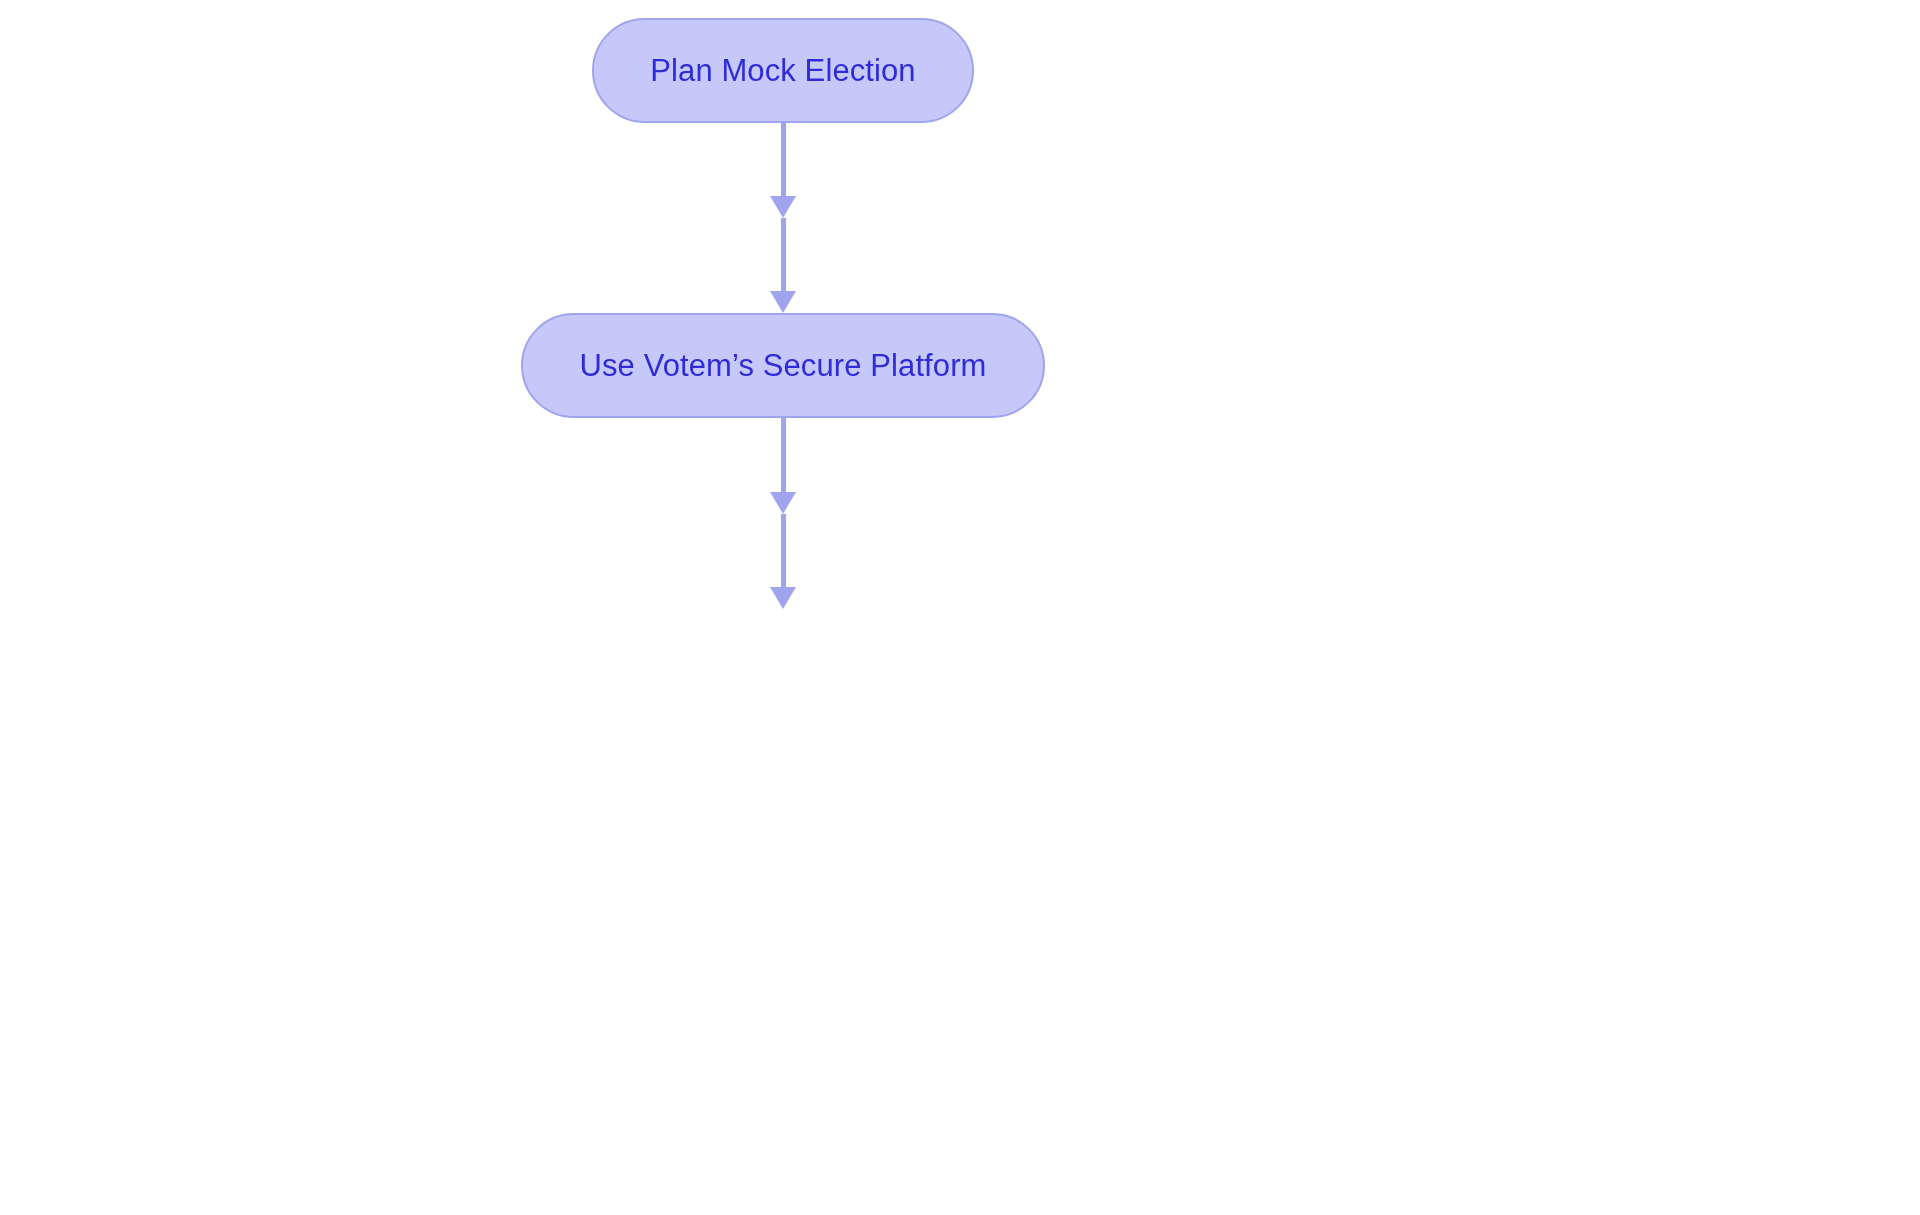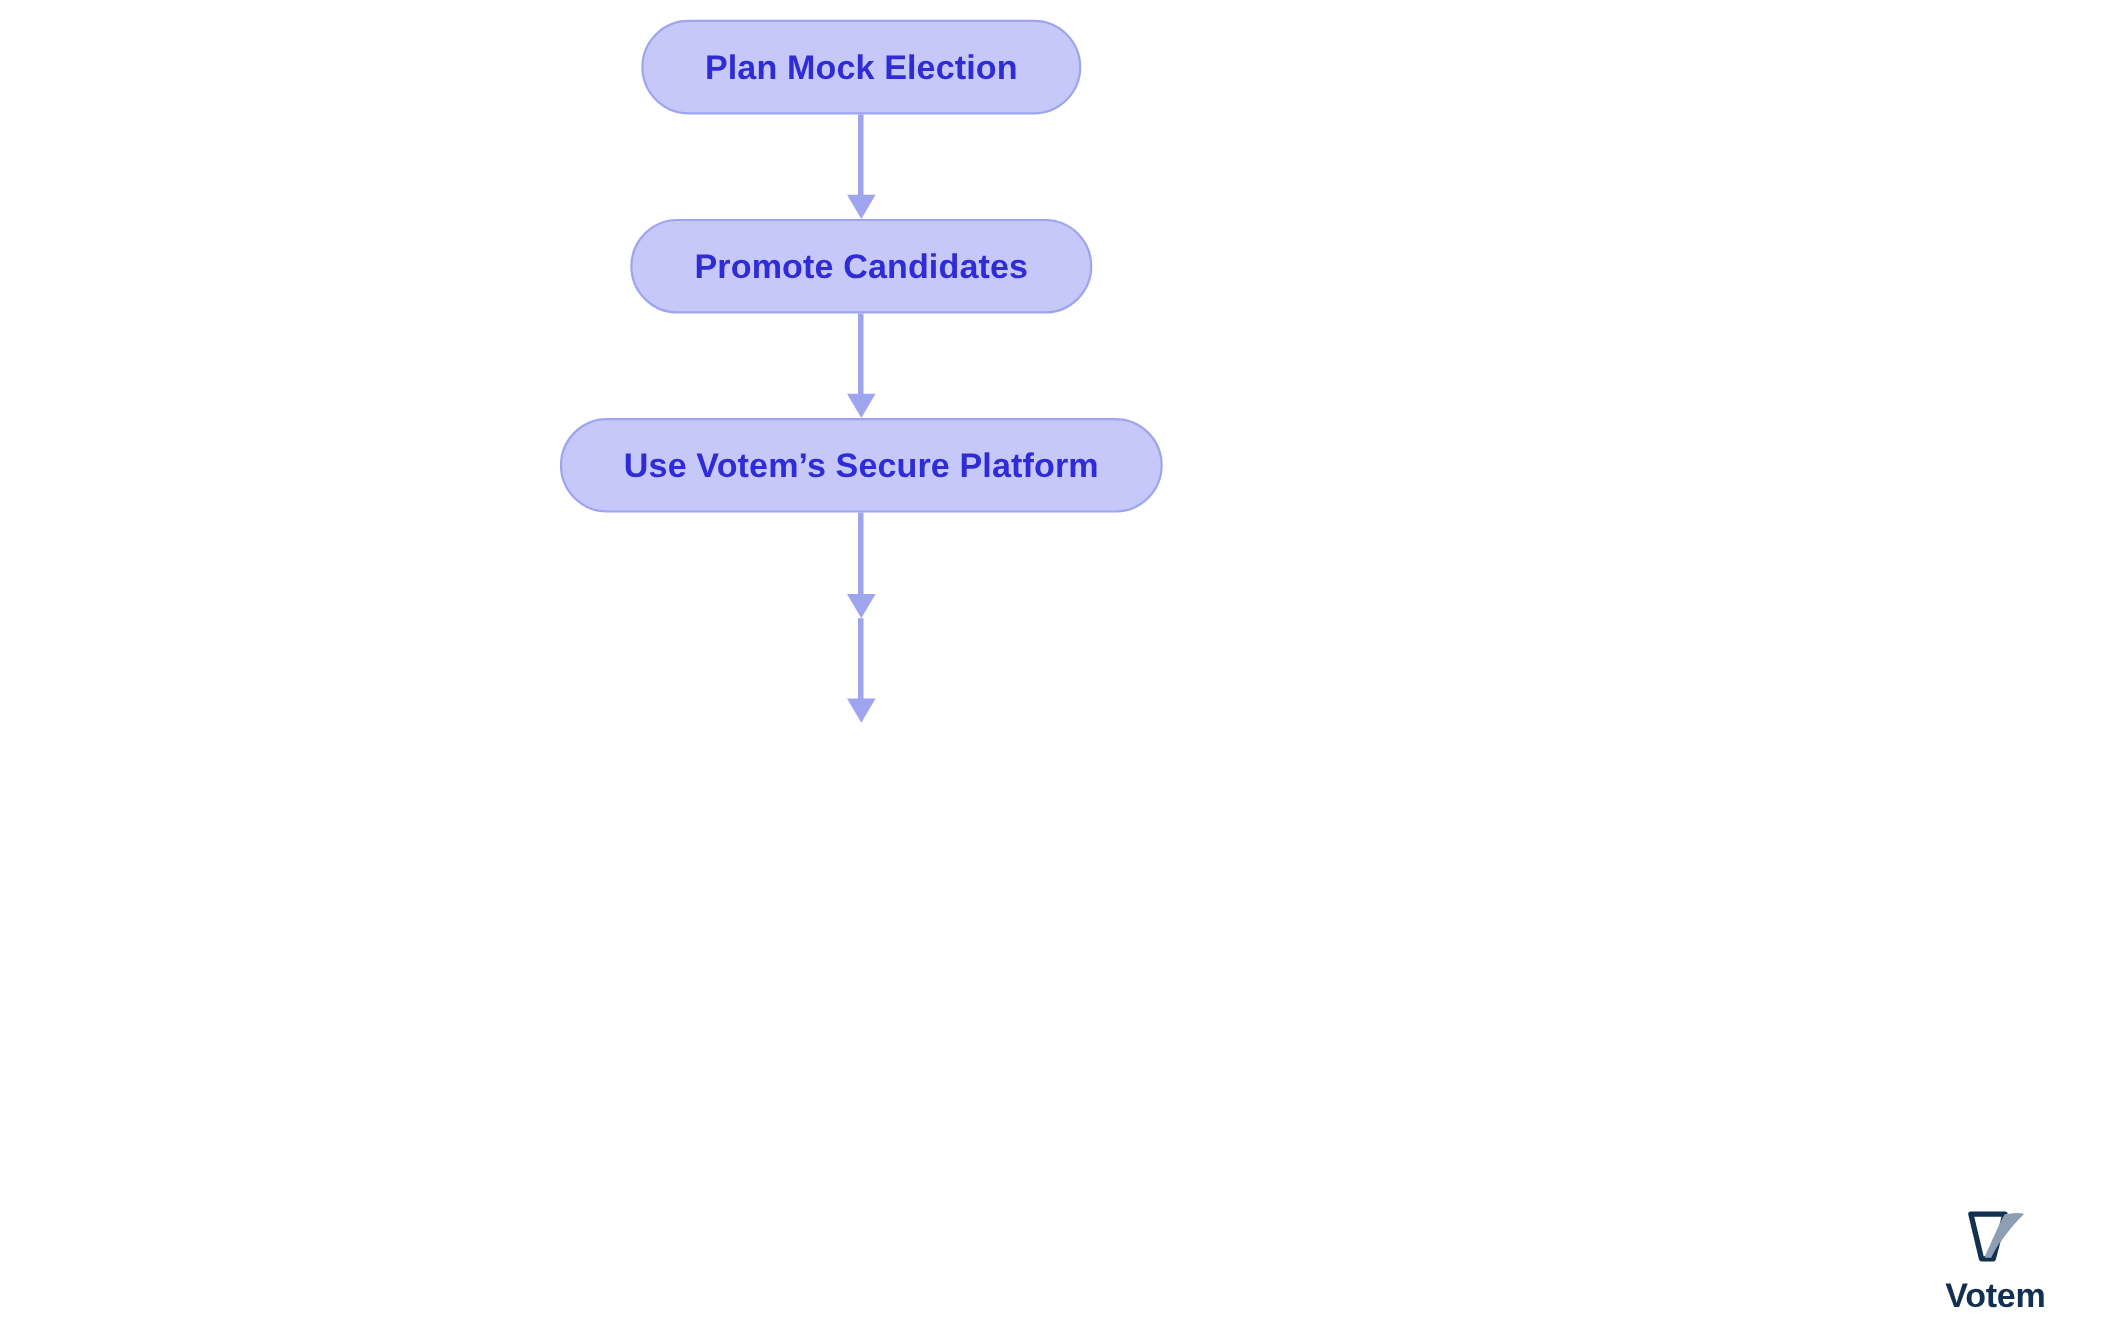--- a/index.html
+++ b/index.html
@@ -48,26 +48,26 @@
   .node {
     background: #c6c8fa;
     border: 2px solid #9fa4ee;
     color: #2f2bd6;
     border-radius: 999px;
     display: flex;
     align-items: center;
     justify-content: center;
     box-sizing: border-box;
     font-size: 31px;
-    font-weight: 700;
+    font-weight: 400;
     letter-spacing: 0.1px;
     white-space: nowrap;
     line-height: 1;
     padding: 4px 56px;
-    height: 86px;
+    height: 105px;
   }
 
   .node-label {
     display: block;
   }
 
   
   .connector {
     position: relative;
     width: 14px;
@@ -128,23 +128,20 @@
 
       <div class="node node-1">
         <span class="node-label">Plan Mock Election</span>
       </div>
 
       <div class="connector conn-1">
         <div class="stem"></div>
         <div class="head"></div>
       </div>
 
-      <div class="node node-2">
-        <span class="node-label">Promote Candidates</span>
-      </div>
 
       <div class="connector conn-2">
         <div class="stem"></div>
         <div class="head"></div>
       </div>
 
       <div class="node node-3">
         <span class="node-label">Use Votem’s Secure Platform</span>
       </div>
 
@@ -156,23 +153,14 @@
 
       <div class="connector conn-4">
         <div class="stem"></div>
         <div class="head"></div>
       </div>
 
 
     </div>
   </div>
 
-  <div class="brand">
-    <svg class="brand-mark" viewBox="0 0 64 64">
-      <path d="M45 10 C41 22 34 34 25 44 L25 44 C30 31 36 20 45 10 Z
-               M45 10 C50 9 55 9 58 10 C47 22 36 36 28 50 L22 50 C29 34 36 21 45 10 Z" fill="#8e9fb4"></path>
-      <path d="M9 10 L41 10 L30 52 L19 52 Z" fill="none" stroke="#12304f" stroke-width="5" stroke-linejoin="round"></path>
-      <path d="M41 10 C52 9 57 9 59 10 C46 22 35 37 28 51 L22 51 C30 34 34 21 41 10 Z" fill="#8e9fb4"></path>
-    </svg>
-    <div class="brand-word">Votem</div>
-  </div>
 
 </div>
 
 </body></html>

